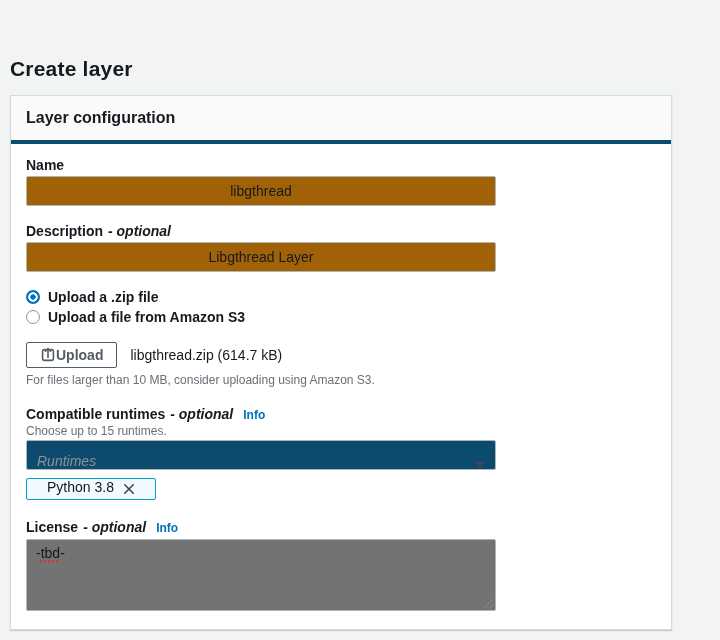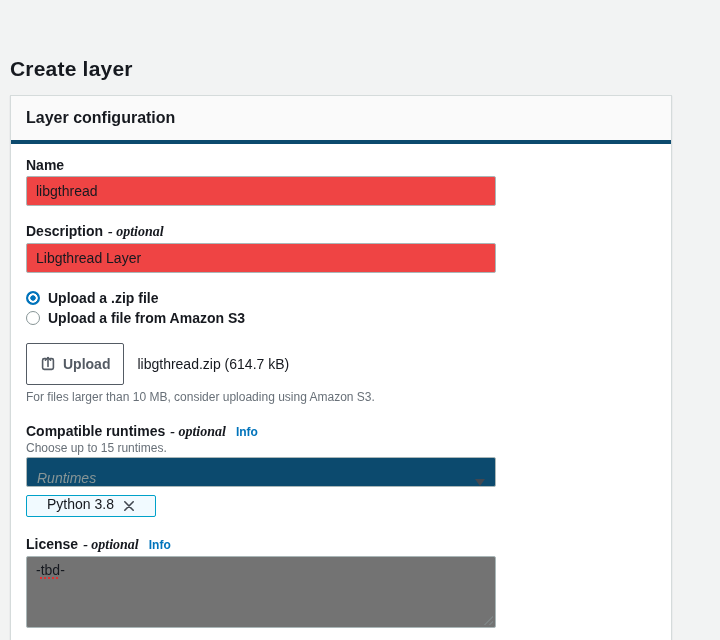--- a/index.html
+++ b/index.html
@@ -36,21 +36,21 @@
   .card-body { padding: 12px 15px 18px 15px; }
 
   .field-label {
     font-weight: 700;
     font-size: 14px;
     line-height: 18px;
     color: #16191f;
     display: flex;
     align-items: baseline;
   }
-  .optional-suffix { font-style: italic; font-weight: 700; margin-left: 5px; font-family: Liberation Serif, serif; }
+  .optional-suffix { font-style: italic; font-weight: 700; margin-left: 5px; }
   .info-link {
     font-size: 12px;
     font-weight: 700;
     color: #0073bb;
     margin-left: 10px;
     text-decoration: none;
     cursor: pointer;
   }
   .sub-hint { font-size: 12px; line-height: 14px; color: #687078; }
   .mt16 { margin-top: 16px; }
@@ -60,51 +60,51 @@
     display: block;
     margin-top: 2px;
     width: 470px;
     height: 30px;
     border: 1px solid #aab7b8;
     border-radius: 2px;
     padding: 12px 9px;
     font-family: "Liberation Sans", "DejaVu Sans", sans-serif;
     font-size: 14px;
     color: #16191f;
-    background: #ef4444;
+    background: #a16207;
     outline: none;
+    text-align: center;
   }
 
   
   .radio-group { margin-top: 15px; }
   .radio-row { display: flex; align-items: center; height: 20px; cursor: pointer; }
   .radio-circle {
     width: 14px; height: 14px; border-radius: 50%;
     margin-right: 8px; flex: 0 0 14px;
   }
   .radio-circle.selected {
     background: radial-gradient(circle at center,
       #0073bb 0 2.4px, #ffffff 3px 4.4px, #0073bb 5px 100%);
   }
   .radio-circle.unselected { background: #fff; border: 1px solid #879596; }
   .radio-label { font-weight: 700; font-size: 14px; color: #16191f; }
 
   
   .upload-row { margin-top: 15px; display: flex; align-items: center; }
   .upload-button {
-    height: 42px;
+    height: 26px;
     background: #fff;
     border: 1px solid #545b64;
     border-radius: 2px;
     color: #545b64;
     font-weight: 700;
     font-size: 14px;
     display: inline-flex;
     align-items: center;
-    gap: 7px;
     padding: 0 13px;
     cursor: pointer;
     font-family: "Liberation Sans", "DejaVu Sans", sans-serif;
   }
   .upload-button svg { display: block; }
   .file-name { margin-left: 13px; font-size: 14px; color: #16191f; }
   .upload-hint { margin-top: 5px; }
 
   
   .select-box {

